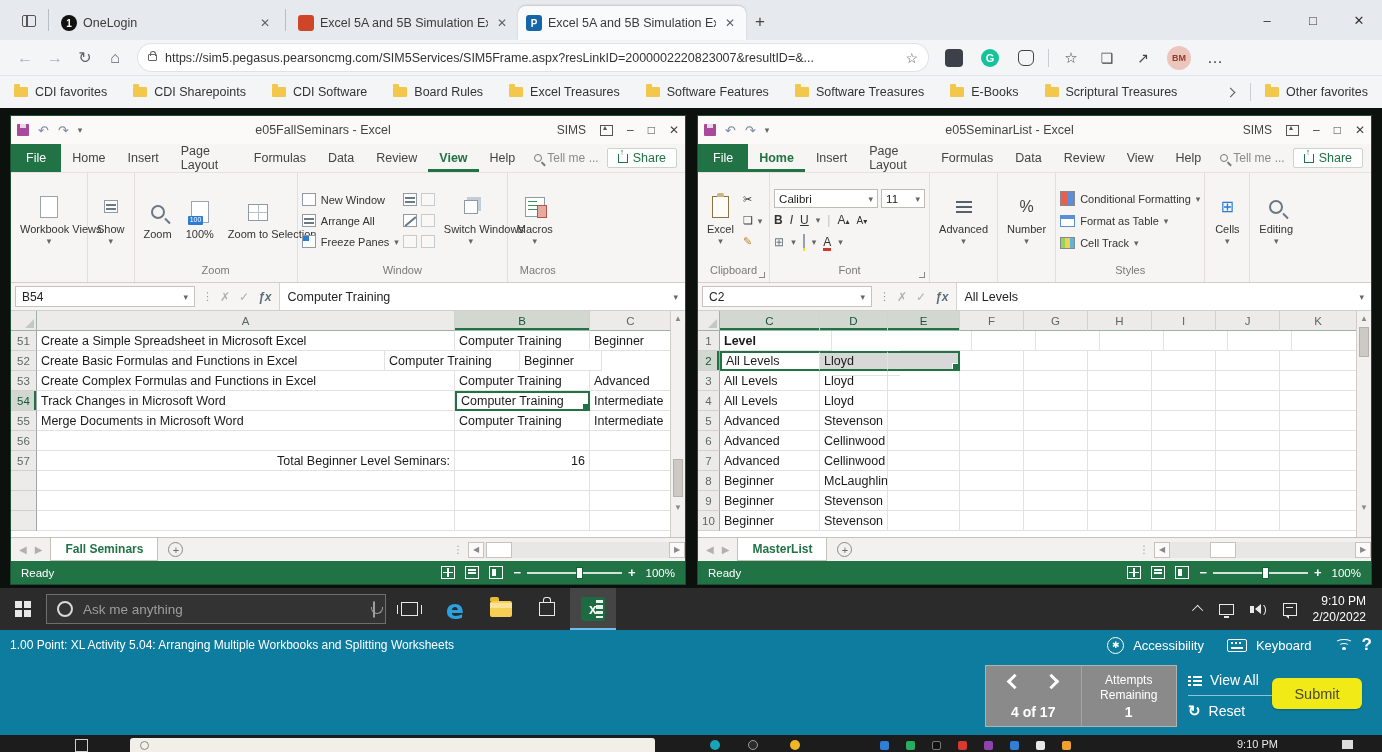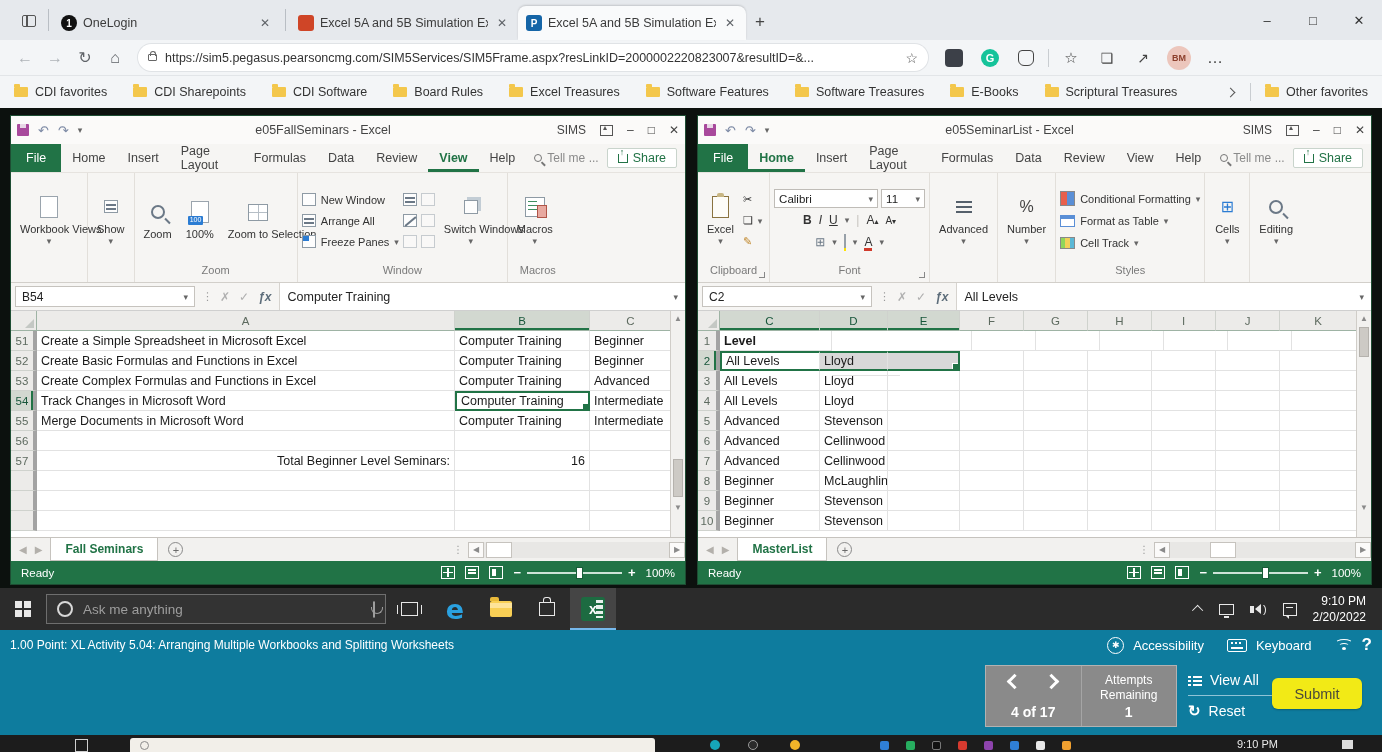--- a/index.html
+++ b/index.html
@@ -125,21 +125,21 @@
   .fcontent { flex:1; height:100%; background:#fff; border-left:1px solid #d6d3ce; display:flex; align-items:center; padding:0 7px; color:#222; font-size:12.5px; }
   .fcontent .dd { margin-left:auto; }
 
   .gridwrap { flex:1; display:flex; overflow:hidden; background:#fff; }
   .grid { flex:1; overflow:hidden; background:#fff; }
   .grow { display:flex; height:20px; }
   .corner { height:20px; background:#eceto; background:#ecebe9; border-right:1px solid #9eb3a4; border-bottom:1px solid #9eb3a4; position:relative; flex:0 0 auto; }
   .corner::after { content:''; position:absolute; right:2px; bottom:2px; border-left:9px solid transparent; border-bottom:9px solid #c4c8c4; }
   .colhead, .rowhead { background:#ecebe9; color:#5d6a5f; font-size:11.5px; display:flex; align-items:center; justify-content:center; flex:0 0 auto; }
   .colhead { height:20px; border-right:1px solid #cfd2cd; border-bottom:1px solid #9eb3a4; }
-  .rowhead { border-right:4px solid #a3a3a3; border-bottom:1px solid #cfd2cd; }
+  .rowhead { border-right:1px solid #a3a3a3; border-bottom:1px solid #cfd2cd; }
   .colhead.hsel { background:#d2d8d0; box-shadow:inset 0 -2px 0 #217346; color:#17563a; }
   .rowhead.hsel2 { background:#d2d8d0; box-shadow:inset -2px 0 0 #217346; color:#17563a; }
   .cell { border-right:1px solid #e2e2e2; border-bottom:1px solid #e2e2e2; font-size:12.5px; color:#1a1a1a; display:flex; align-items:center; padding:0 4px; white-space:nowrap; overflow:hidden; position:relative; flex:0 0 auto; }
   .cell.b { font-weight:bold; }
   .cell.ar { justify-content:flex-end; }
   .cell.rng { background:#d8d8d8; border-top:2px solid #217346; border-bottom:2px solid #217346; }
   .cell.act { background:#fff; border-top:2px solid #217346; border-bottom:2px solid #217346; }
   .cell.rfirst { border-left:2px solid #217346; }
   .cell.rlast { border-right:2px solid #217346; }
   .cell.rlast::after { content:''; position:absolute; right:-1px; bottom:-1px; width:5px; height:5px; background:#217346; border:1px solid #fff; }
@@ -551,21 +551,21 @@
               <div class="colhead" style="width: 82px;">C</div>
             </div>
             <div class="grow">
               <div class="rowhead" style="width: 26px;">51</div>
               <div class="cell" style="width: 418px; text-align: right;">Create a Simple Spreadsheet in Microsoft Excel</div>
               <div class="cell" style="width: 135px;">Computer Training</div>
               <div class="cell" style="width: 82px;">Beginner</div>
             </div>
             <div class="grow">
               <div class="rowhead" style="width: 26px;">52</div>
-              <div class="cell" style="width: 418px;">Create Basic Formulas and Functions in Excel</div>
+              <div class="cell" style="width: 348px;">Create Basic Formulas and Functions in Excel</div>
               <div class="cell" style="width: 135px;">Computer Training</div>
               <div class="cell" style="width: 82px;">Beginner</div>
             </div>
             <div class="grow">
               <div class="rowhead" style="width: 26px;">53</div>
               <div class="cell" style="width: 418px;">Create Complex Formulas and Functions in Excel</div>
               <div class="cell" style="width: 135px;">Computer Training</div>
               <div class="cell" style="width: 82px;">Advanced</div>
             </div>
             <div class="grow">
@@ -708,21 +708,21 @@
                   <span class="dd">▾</span>
                 </div>
               <div class="smallrow">
                   <span style="color:#c28a30;">✎</span>
                 </div>
             </div>
           </div>
           <div class="glabel"><span>Clipboard</span><span class="launcher"></span></div>
         </div>
         <div class="rgroup">
-          <div class="gbody" style="flex-direction:column; align-items:center; gap:2px; justify-content:center;">
+          <div class="gbody" style="flex-direction:column; align-items:flex-start; gap:2px; justify-content:center;">
             <div style="display:flex; gap:3px;">
               <div class="fontbox" style="width:104px;">
                   <span>Calibri</span>
                   <span class="dd" style="margin-left:auto;">▾</span>
                 </div>
               <div class="fontbox" style="width:44px;">
                   <span>11</span>
                   <span class="dd" style="margin-left:auto;">▾</span>
                 </div>
             </div>

